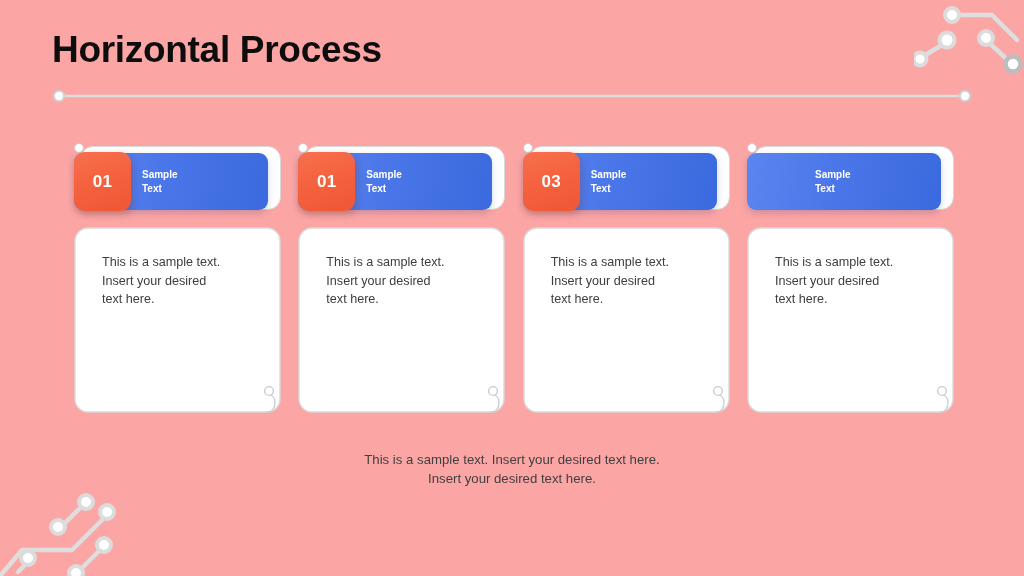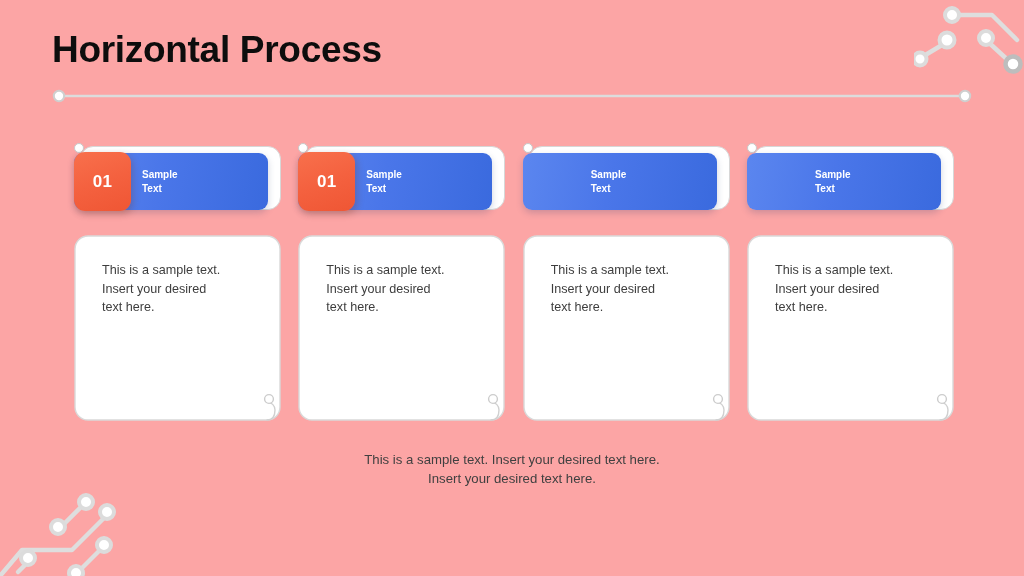--- a/index.html
+++ b/index.html
@@ -139,21 +139,20 @@
     white-space: pre-line;
   }
 
   
   .card-body {
     position: absolute;
     left: 0px;
     top: 84px;
     width: 245px;
     height: 186px;
-    margin-top: 8px;
   }
 
   .card-body-text {
     position: absolute;
     left: 28px;
     top: 26px;
     width: 152px;
     font-size: 12.6px;
     line-height: 1.47;
     color: #3d3d3d;
@@ -259,20 +258,21 @@
         <div class="card-body-text">This is a sample text.
 Insert your desired
 text here.</div>
       </div>
     </div>
 
     <div class="card">
       <div class="card-head-shell"></div>
       <div class="card-head-dot"></div>
       <div class="card-bar">
+        <div class="card-number">03</div>
         <div class="card-head-text">Sample
 Text</div>
       </div>
       <div class="card-body">
         <svg width="207" height="186" viewBox="0 0 207 186">
           <path d="M14 1 H193 A13 13 0 0 1 206 14 V172 A13 13 0 0 1 193 185 H14 A13 13 0 0 1 1 172 V14 A13 13 0 0 1 14 1 Z" fill="#ffffff" stroke="#d9d9d9" stroke-width="1.4"></path>
           <path d="M193 185 C199 185 201 180 201 175 C201 170 197 168 196 168" fill="none" stroke="#d0d0d0" stroke-width="1.4" stroke-linecap="round"></path>
           <circle cx="195" cy="164" r="4.4" fill="#ffffff" stroke="#cccccc" stroke-width="1.4"></circle>
         </svg>
         <div class="card-body-text">This is a sample text.

